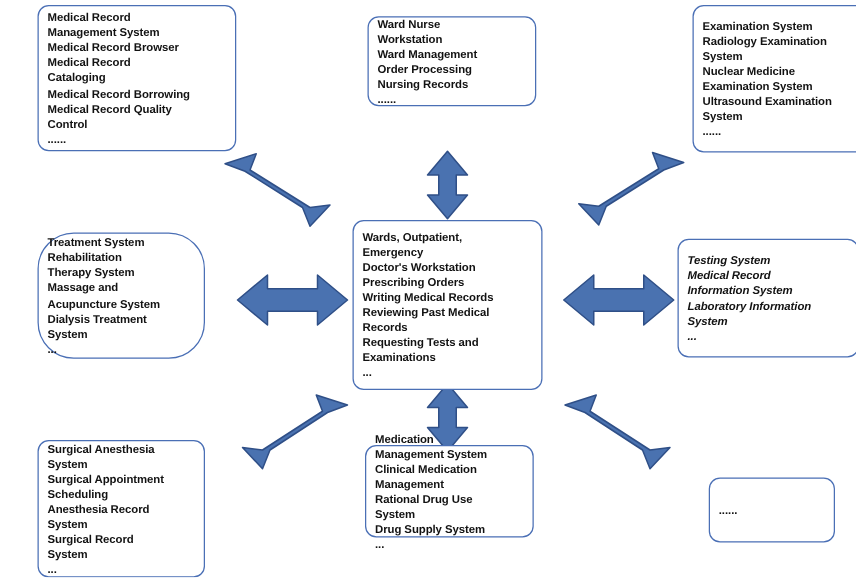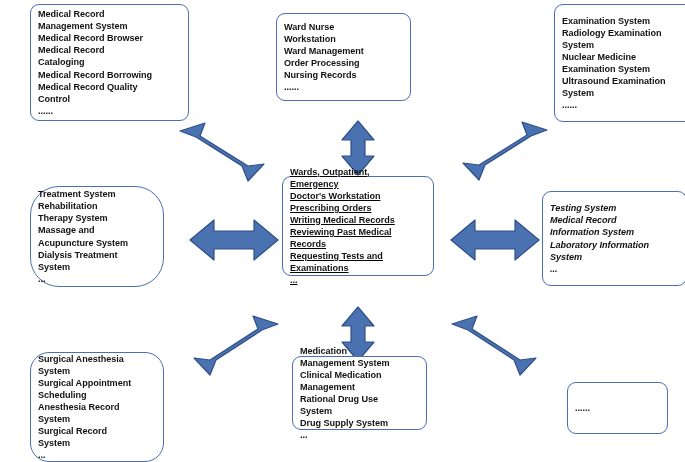--- a/index.html
+++ b/index.html
@@ -54,21 +54,21 @@
 Management System
 Medical Record Browser
 Medical Record
 Cataloging
 Medical Record Borrowing
 Medical Record Quality
 Control
   ......</div>
   </div>
 
-  <div class="node" style="left:250px; top:13px; width:135px; height:88px;">
+  <div class="node" style="left:268px; top:13px; width:135px; height:72px;">
     <div class="node-text">Ward Nurse
 Workstation
 Ward Management
 Order Processing
 Nursing Records
   ......</div>
   </div>
 
   <div class="node" style="left:528px; top:4px; width:176px; height:118px;">
     <div class="node-text">Examination System
@@ -85,21 +85,21 @@
     <div class="node-text">Treatment System
 Rehabilitation
 Therapy System
 Massage and
 Acupuncture System
 Dialysis Treatment
 System
 ...</div>
   </div>
 
-  <div class="node" style="left:256px; top:176px; width:152px; height:100px;text-decoration:underline;">
+  <div class="node" style="left:256px; top:176px; width:152px; height:136px;">
     <div class="node-text">Wards, Outpatient,
 Emergency
 Doctor's Workstation
 Prescribing Orders
 Writing Medical Records
 Reviewing Past Medical
 Records
 Requesting Tests and
 Examinations
 ...</div>
@@ -107,21 +107,21 @@
 
   <div class="node" style="left:516px; top:191px; width:145px; height:95px;font-style:italic;">
     <div class="node-text">Testing System
 Medical Record
 Information System
 Laboratory Information
 System
 ...</div>
   </div>
 
-  <div class="node" style="left:4px; top:352px; width:134px; height:110px;border-radius:19px;">
+  <div class="node" style="left:4px; top:352px; width:134px; height:110px;">
     <div class="node-text">Surgical Anesthesia
 System
 Surgical Appointment
 Scheduling
 Anesthesia Record
 System
 Surgical Record
 System
 ...</div>
   </div>

